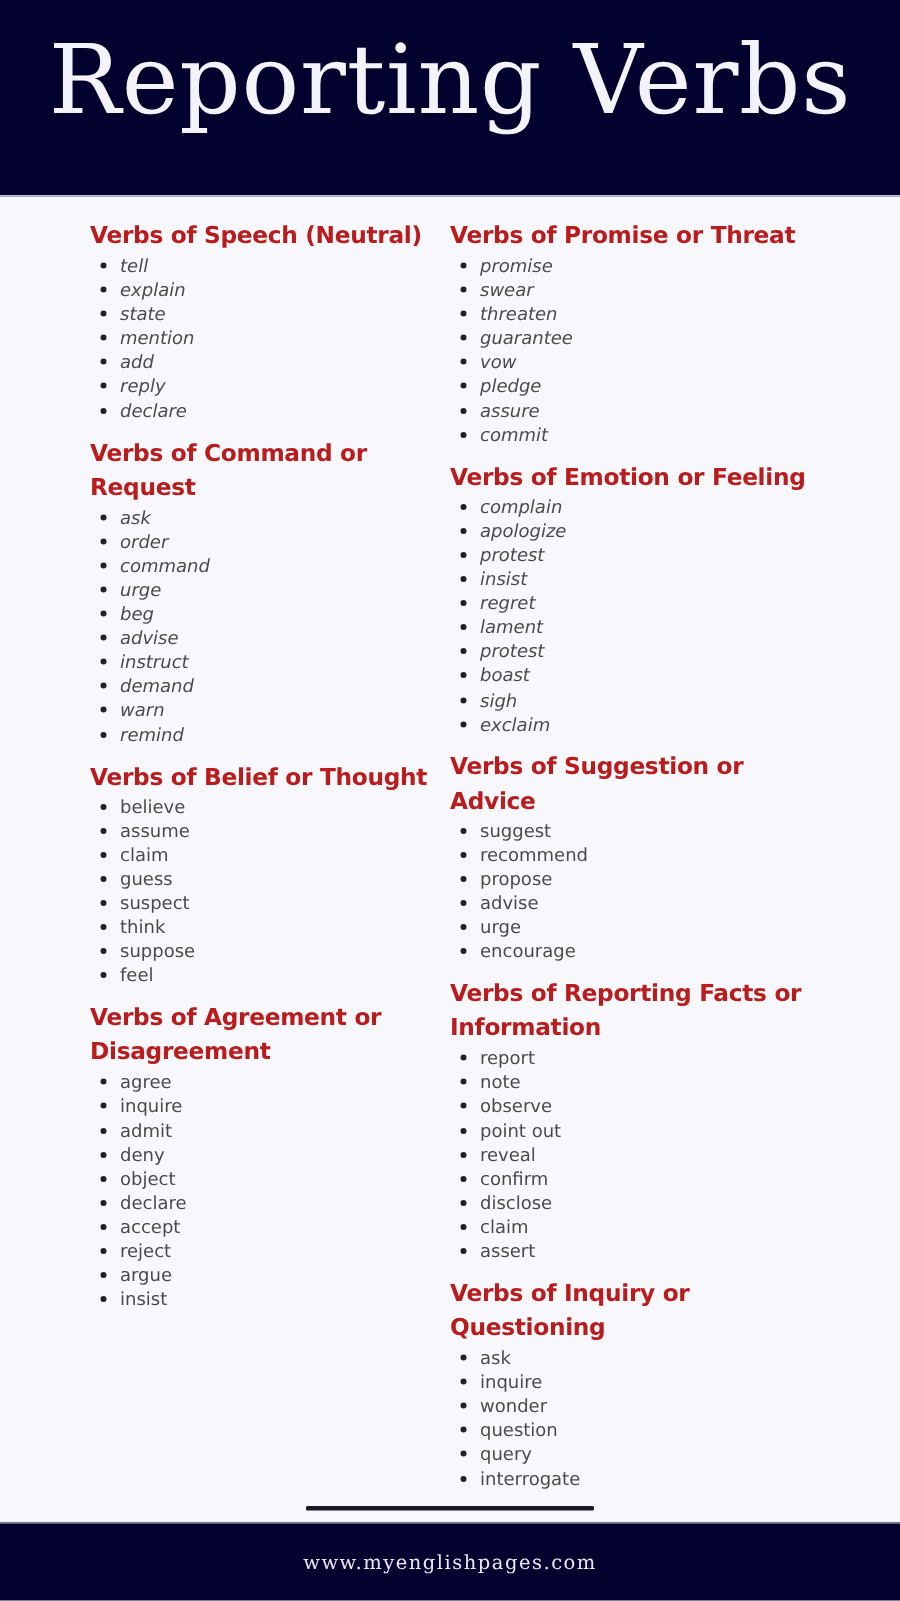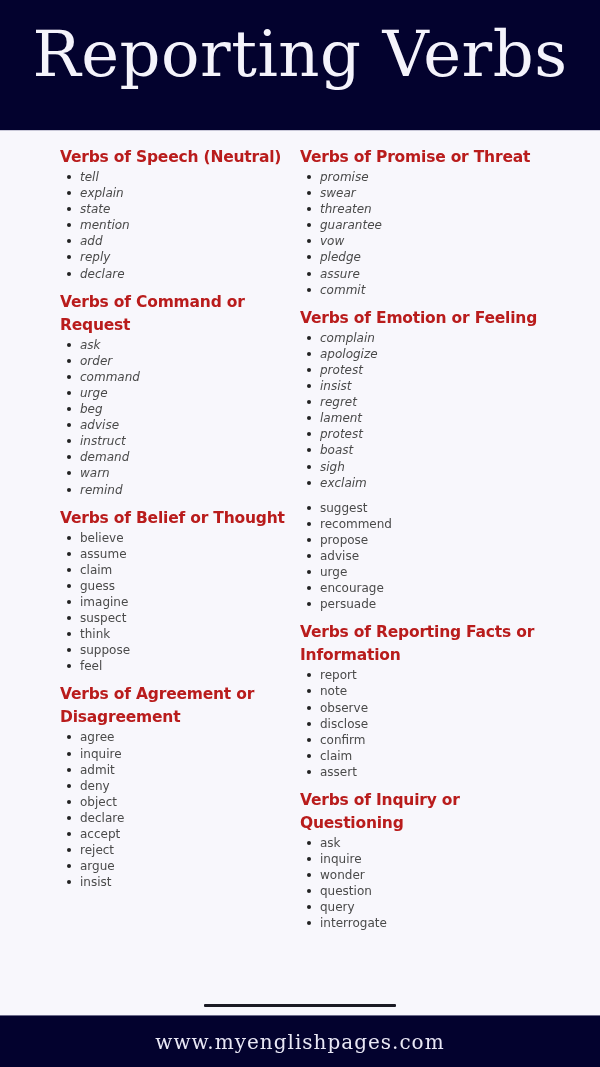--- a/index.html
+++ b/index.html
@@ -46,21 +46,21 @@
   }
   .footer {
     position: absolute; left: 0; top: 1015px; width: 600px; height: 52px;
     background: #03022e;
     display: flex; align-items: center; justify-content: center;
     border-top: 1px solid #6c6b8a;
   }
   .footer-url {
     color: #e9e8f5;
     font-family: "DejaVu Serif", "Liberation Serif", serif;
-    font-size: 20px; letter-spacing: 1px;
+    font-size: 13px; letter-spacing: 1px;
   }
 </style>
 </head>
 <body>
 
 <div class="header">
   <h1 class="header-title">Reporting Verbs</h1>
 </div>
 
 <div class="column col-left">
@@ -91,21 +91,20 @@
         <li class="section-item italic"><span class="bullet"></span><span>remind</span></li>
       </ul>
     </div>
     <div class="section">
       <h2 class="section-title">Verbs of Belief or Thought</h2>
       <ul class="section-list">
         <li class="section-item"><span class="bullet"></span><span>believe</span></li>
         <li class="section-item"><span class="bullet"></span><span>assume</span></li>
         <li class="section-item"><span class="bullet"></span><span>claim</span></li>
         <li class="section-item"><span class="bullet"></span><span>guess</span></li>
-        <li class="section-item"><span class="bullet"></span><span>imagine</span></li>
         <li class="section-item"><span class="bullet"></span><span>suspect</span></li>
         <li class="section-item"><span class="bullet"></span><span>think</span></li>
         <li class="section-item"><span class="bullet"></span><span>suppose</span></li>
         <li class="section-item"><span class="bullet"></span><span>feel</span></li>
       </ul>
     </div>
     <div class="section">
       <h2 class="section-title">Verbs of Agreement or Disagreement</h2>
       <ul class="section-list">
         <li class="section-item"><span class="bullet"></span><span>agree</span></li>
@@ -144,38 +143,40 @@
         <li class="section-item italic"><span class="bullet"></span><span>insist</span></li>
         <li class="section-item italic"><span class="bullet"></span><span>regret</span></li>
         <li class="section-item italic"><span class="bullet"></span><span>lament</span></li>
         <li class="section-item italic"><span class="bullet"></span><span>protest</span></li>
         <li class="section-item italic"><span class="bullet"></span><span>boast</span></li>
         <li class="section-item italic"><span class="bullet"></span><span>sigh</span></li>
         <li class="section-item italic"><span class="bullet"></span><span>exclaim</span></li>
       </ul>
     </div>
     <div class="section">
+      <h2 class="section-title">Verbs of Suggestion or Advice</h2>
       <ul class="section-list">
         <li class="section-item"><span class="bullet"></span><span>suggest</span></li>
         <li class="section-item"><span class="bullet"></span><span>recommend</span></li>
         <li class="section-item"><span class="bullet"></span><span>propose</span></li>
         <li class="section-item"><span class="bullet"></span><span>advise</span></li>
         <li class="section-item"><span class="bullet"></span><span>urge</span></li>
         <li class="section-item"><span class="bullet"></span><span>encourage</span></li>
-        <li class="section-item"><span class="bullet"></span><span>persuade</span></li>
       </ul>
     </div>
     <div class="section">
       <h2 class="section-title">Verbs of Reporting Facts or Information</h2>
       <ul class="section-list">
         <li class="section-item"><span class="bullet"></span><span>report</span></li>
         <li class="section-item"><span class="bullet"></span><span>note</span></li>
         <li class="section-item"><span class="bullet"></span><span>observe</span></li>
+        <li class="section-item"><span class="bullet"></span><span>point out</span></li>
+        <li class="section-item"><span class="bullet"></span><span>reveal</span></li>
+        <li class="section-item"><span class="bullet"></span><span>confirm</span></li>
         <li class="section-item"><span class="bullet"></span><span>disclose</span></li>
-        <li class="section-item"><span class="bullet"></span><span>confirm</span></li>
         <li class="section-item"><span class="bullet"></span><span>claim</span></li>
         <li class="section-item"><span class="bullet"></span><span>assert</span></li>
       </ul>
     </div>
     <div class="section">
       <h2 class="section-title">Verbs of Inquiry or Questioning</h2>
       <ul class="section-list">
         <li class="section-item"><span class="bullet"></span><span>ask</span></li>
         <li class="section-item"><span class="bullet"></span><span>inquire</span></li>
         <li class="section-item"><span class="bullet"></span><span>wonder</span></li>

